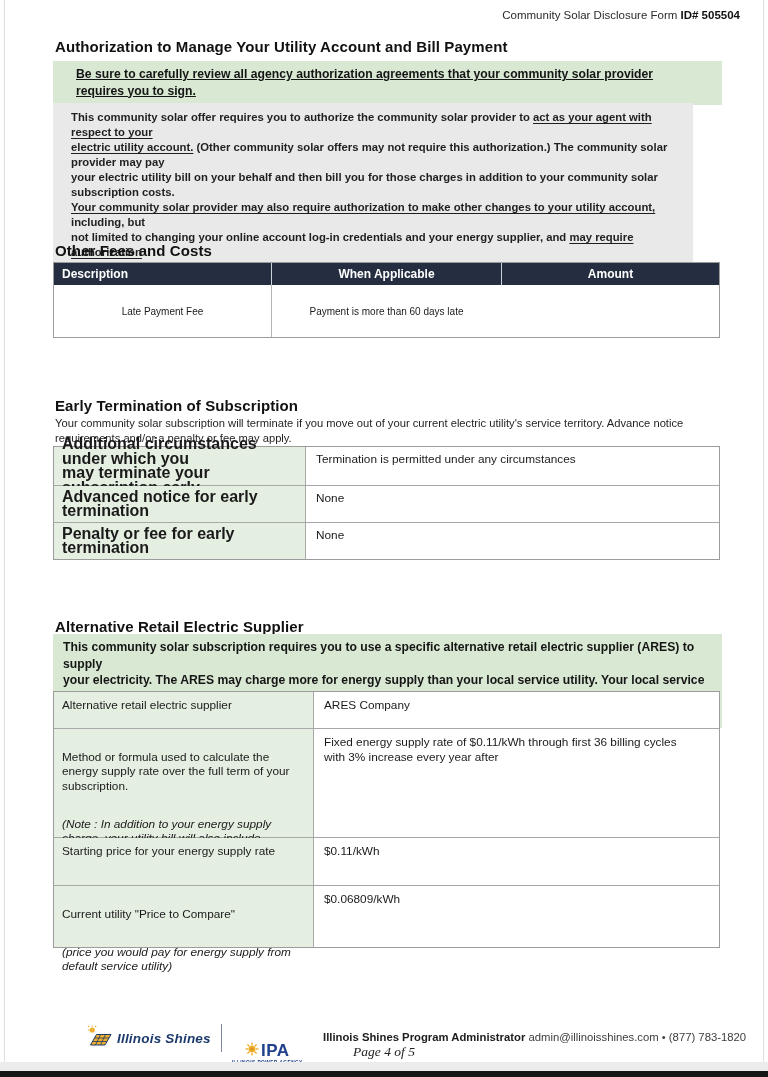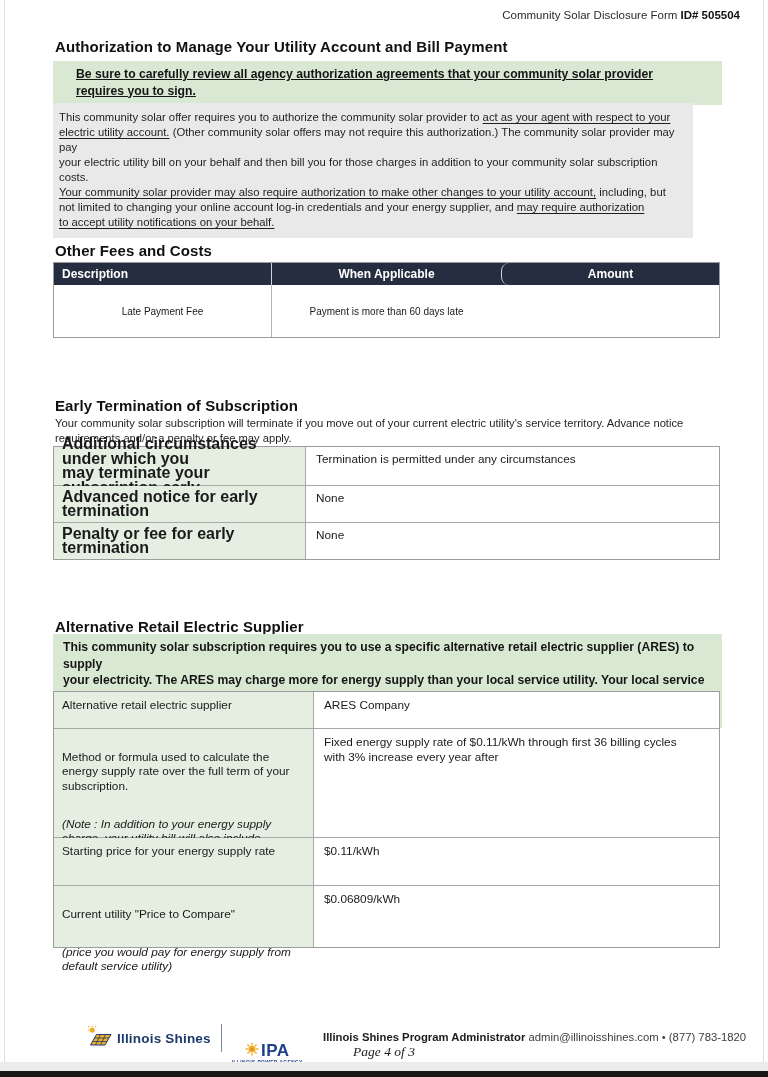--- a/index.html
+++ b/index.html
@@ -23,31 +23,31 @@
   .hdr-line b{color:#111;}
 
   .sec-heading{position:absolute;left:55px;font-size:15px;font-weight:bold;color:#111;letter-spacing:.1px;}
 
   .callout{position:absolute;left:53px;width:669px;background:var(--callout-green);
            font-weight:bold;font-size:12.2px;line-height:16.5px;color:#151515;white-space:pre-line;}
   .callout1{top:61px;padding:5px 40px 6px 23px;text-decoration:underline;}
   .callout2{top:634px;padding:5px 12px 6px 10px;}
 
   .graybox{position:absolute;top:103px;left:53px;width:640px;background:var(--gray-box);
-           padding:7px 10px 8px 6px;font-size:11.3px;line-height:15px;color:#1f1f1f;white-space:pre-line;}
+           padding:7px 10px 8px 18px;font-size:11.3px;line-height:15px;color:#1f1f1f;white-space:pre-line;font-weight:bold;}
   .seg-underline{text-decoration:underline;text-underline-offset:2px;}
 
   .intro{position:absolute;top:416px;left:55px;width:680px;font-size:11.2px;line-height:14.5px;color:#1f1f1f;white-space:pre-line;}
 
   
   .t1{position:absolute;top:262px;left:53px;width:667px;border:1px solid var(--border-gray);}
   .t1-head{display:flex;background:var(--table-header-bg);color:#fff;font-weight:bold;font-size:12px;height:22px;}
   .t1-head .c1{width:217px;display:flex;align-items:center;padding-left:8px;}
   .t1-head .c2{width:230px;display:flex;align-items:center;justify-content:center;border-left:1px solid #cdd1d8;}
-  .t1-head .c3{flex:1;display:flex;align-items:center;justify-content:center;border-left:1px solid #cdd1d8;border-radius:8px;}
+  .t1-head .c3{flex:1;display:flex;align-items:center;justify-content:center;border-left:1px solid #cdd1d8;}
   .t1-row{display:flex;height:52px;font-size:10px;background:#fff;}
   .t1-row .c1{width:217px;display:flex;align-items:center;justify-content:center;}
   .t1-row .c2{width:230px;display:flex;align-items:center;justify-content:center;border-left:1px solid #b5b5b5;}
   .t1-row .c3{flex:1;display:flex;align-items:center;justify-content:center;border-left:1px solid #b5b5b5;}
 
   
   .t2{position:absolute;top:446px;left:53px;width:667px;border:1px solid var(--border-gray);}
   .t2-row{display:flex;border-top:1px solid #a8a8a8;}
   .t2-row:first-child{border-top:none;}
   .t2-label{width:252px;background:var(--cell-green);border-right:1px solid #a8a8a8;
@@ -58,21 +58,21 @@
   .t3{position:absolute;top:691px;left:53px;width:667px;border:1px solid var(--border-gray);}
   .t3-row{display:flex;border-top:1px solid #a8a8a8;}
   .t3-row:first-child{border-top:none;}
   .t3-label{width:260px;background:var(--cell-green);border-right:1px solid #a8a8a8;
             padding:6px 8px;font-size:11.8px;line-height:14.5px;white-space:pre-line;}
   .t3-label .note{font-style:italic;margin-top:9px;white-space:pre-line;}
   .t3-value{flex:1;background:#fff;padding:6px 10px;font-size:11.8px;line-height:15px;white-space:pre-line;}
 
   
   .footer-logos{position:absolute;top:1022px;left:86px;display:flex;align-items:center;gap:10px;height:32px;}
-  .ishines{display:flex;align-items:center;gap:5px;}
+  .ishines{display:flex;align-items:center;gap:5px;font-style:italic;}
   .ishines-text{font-size:13.5px;font-weight:bold;color:var(--logo-navy);letter-spacing:.2px;}
   .logo-divider{width:1px;height:28px;background:#7c89a0;}
   .ipa{display:flex;flex-direction:column;align-items:center;line-height:1;}
   .ipa-top{display:flex;align-items:center;gap:2px;margin-top:32px;}
   .ipa-text{font-size:17px;font-weight:bold;color:#21418c;letter-spacing:.5px;}
   .ipa-sub{font-size:4.8px;font-weight:bold;color:#21418c;letter-spacing:.45px;margin-top:2px;}
   .admin-line{position:absolute;top:1031px;left:323px;font-size:11.3px;color:#3d3d3d;}
   .admin-line b{color:#1c1c1c;}
   .page-label{position:absolute;top:1044px;left:0;width:768px;text-align:center;
               font-family:"Liberation Serif",serif;font-style:italic;font-size:13.5px;color:#222;}
@@ -214,17 +214,17 @@
           </svg>
         </span>
         <span class="ipa-text">IPA</span>
       </div>
       <div class="ipa-sub">ILLINOIS POWER AGENCY</div>
     </div>
   </div>
 
   <div class="admin-line"><b>Illinois Shines Program Administrator</b><span> admin@illinoisshines.com • (877) 783-1820</span></div>
 
-  <div class="page-label">Page 4 of 3</div>
+  <div class="page-label">Page 4 of 5</div>
 
   <div class="band-gray"></div>
   <div class="band-dark"></div>
 </div>
 
 </body></html>

